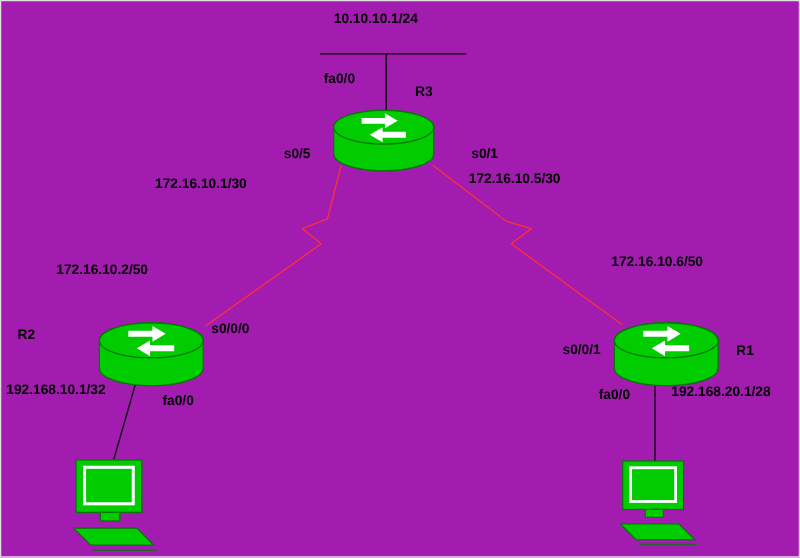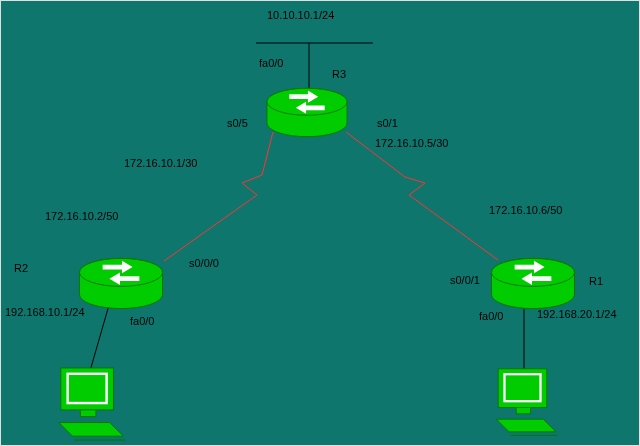--- a/index.html
+++ b/index.html
@@ -5,24 +5,25 @@
   html, body {
     margin: 0;
     padding: 0;
     background: #ffffff;
     font-family: "Liberation Sans", sans-serif;
   }
   .canvas {
     position: relative;
     width: 640px;
     height: 446px;
-    background: #0f766e;
+    background: #a21caf;
     border: 1px solid #e0e0e0;
     box-sizing: border-box;
     overflow: hidden;
+    font-weight: bold;
   }
   .links-layer {
     position: absolute;
     left: 0; top: 0;
     width: 640px; height: 446px;
     pointer-events: none;
   }
   .node {
     position: absolute;
   }
@@ -94,26 +95,26 @@
     <svg viewBox="0 0 80 78">
         <use href="#sym-pc" xlink:href="#sym-pc"></use>
       </svg>
   </div>
 
   <div class="lbl" style="left:266px; top:8px;">10.10.10.1/24</div>
   <div class="lbl" style="left:258px; top:56px;">fa0/0</div>
   <div class="lbl" style="left:331px; top:67px;">R3</div>
   <div class="lbl" style="left:226px; top:116px;">s0/5</div>
   <div class="lbl" style="left:376px; top:116px;">s0/1</div>
-  <div class="lbl" style="left:123px; top:156px;">172.16.10.1/30</div>
+  <div class="lbl" style="left:123px; top:140px;">172.16.10.1/30</div>
   <div class="lbl" style="left:374px; top:136px;">172.16.10.5/30</div>
   <div class="lbl" style="left:44px;  top:209px;">172.16.10.2/50</div>
   <div class="lbl" style="left:488px; top:203px;">172.16.10.6/50</div>
   <div class="lbl" style="left:449px; top:233px;margin-top:40px;">s0/0/1</div>
   <div class="lbl" style="left:13px;  top:261px;">R2</div>
-  <div class="lbl" style="left:188px; top:256px;">s0/0/0</div>
-  <div class="lbl" style="left:4px;   top:305px;">192.168.10.1/24</div>
+  <div class="lbl" style="left:168px; top:256px;">s0/0/0</div>
+  <div class="lbl" style="left:4px;   top:305px;">192.168.10.1/32</div>
   <div class="lbl" style="left:129px; top:314px;">fa0/0</div>
   <div class="lbl" style="left:478px; top:309px;">fa0/0</div>
-  <div class="lbl" style="left:536px; top:307px;">192.168.20.1/24</div>
+  <div class="lbl" style="left:536px; top:307px;">192.168.20.1/28</div>
   <div class="lbl" style="left:588px; top:274px;">R1</div>
 
 </div>
 
 </body></html>

